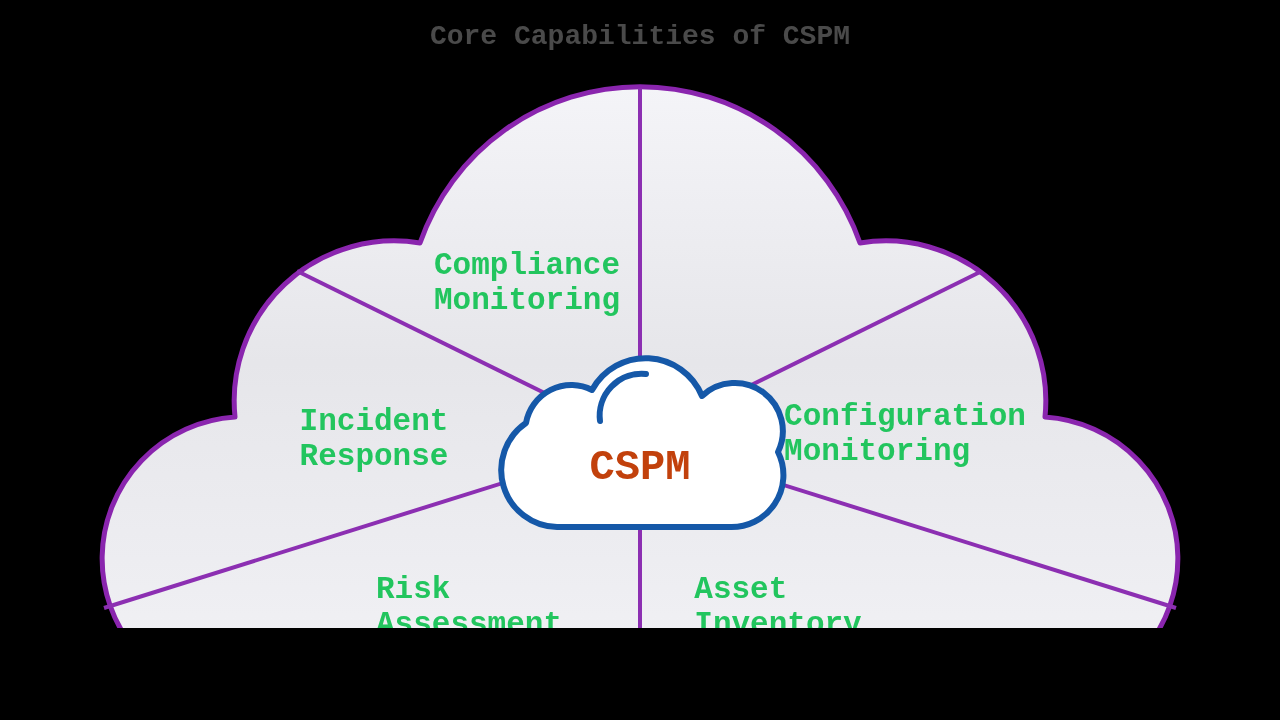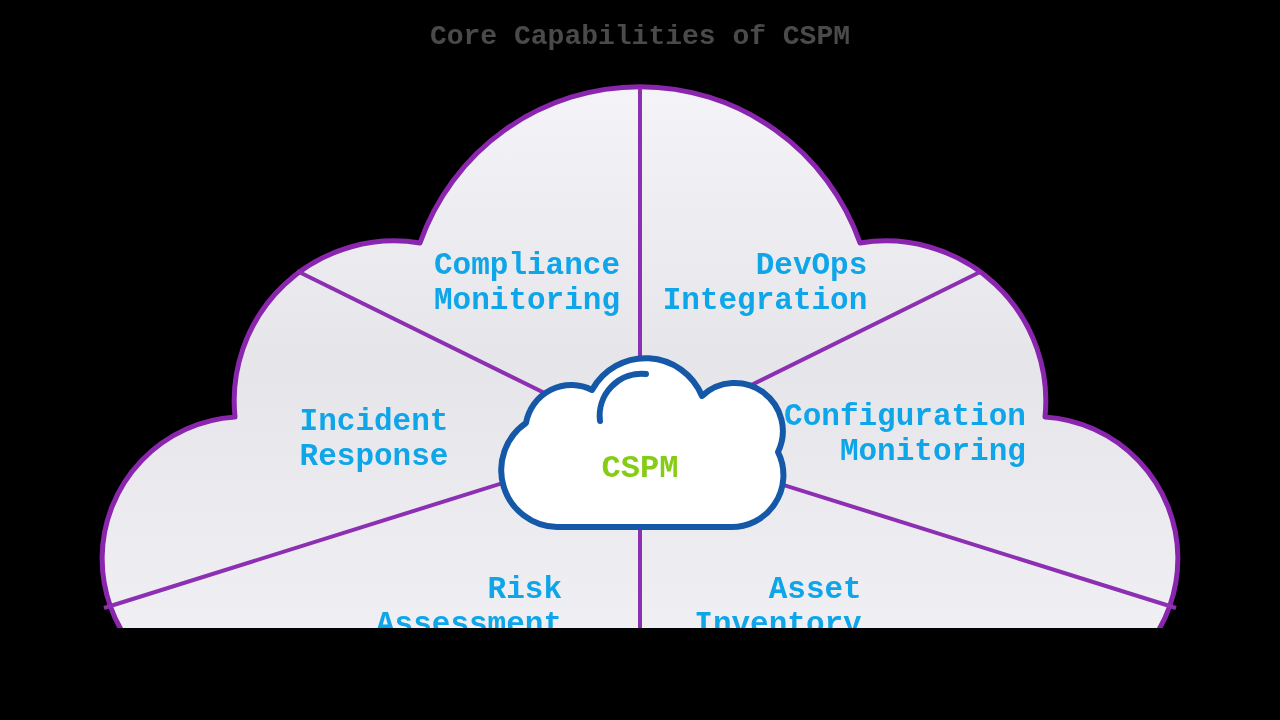--- a/index.html
+++ b/index.html
@@ -8,46 +8,46 @@
     width: 1280px;
     height: 628px;
     background: #000;
     overflow: hidden;
     font-family: Liberation Mono, monospace;
   }
   .stage svg { position: absolute; left: 0; top: 0; }
   .overlay-label {
     position: absolute;
     transform: translate(-50%, -50%);
-    text-align: right;
+    text-align: left;
     white-space: pre-line;
     font-weight: bold;
-    color: #0ea5e9;
+    color: #22c55e;
     font-size: 31px;
     line-height: 1.12;
     letter-spacing: 0px;
   }
   .diagram-title {
     position: absolute;
     left: 640px;
     top: 36px;
     transform: translate(-50%, -50%);
     font-weight: bold;
     font-size: 28px;
     color: #4a4a4a;
     white-space: nowrap;
   }
   .center-label {
     position: absolute;
     left: 640px;
     top: 468px;
     transform: translate(-50%, -50%);
     font-weight: bold;
-    font-size: 32px;
-    color: #84cc16;
+    font-size: 42px;
+    color: #c2410c;
   }
 </style>
 </head>
 <body>
 
 <div class="stage">
 
   <svg width="1280" height="720" viewBox="0 0 1280 720">
     <defs>
       <linearGradient id="cloudGrad" x1="0" y1="0" x2="0" y2="1">
@@ -80,22 +80,20 @@
              A 48 48 0 0 1 778 452
              A 52 52 0 0 1 728 527
              Z" fill="#FFFFFF" stroke-width="6" stroke-linejoin="round" stroke="#1558A8"></path>
     <path d="M 600 421 A 42 42 0 0 1 646 374" fill="none" stroke-width="6" stroke-linecap="round" stroke="#1558A8"></path>
   </svg>
 
   <div class="diagram-title">Core Capabilities of CSPM</div>
 
   <div class="overlay-label" style="left:527px; top:284px;">Compliance
 Monitoring</div>
-  <div class="overlay-label" style="left:765px; top:284px;">DevOps
-Integration</div>
   <div class="overlay-label" style="left:374px; top:427px;margin-top:13px;">Incident
 Response</div>
   <div class="overlay-label" style="left:905px; top:427px;margin-top:8px;">Configuration
 Monitoring</div>
   <div class="overlay-label" style="left:469px; top:608px;">Risk
 Assessment</div>
   <div class="overlay-label" style="left:778px; top:608px;">Asset
 Inventory</div>
 
   <div class="center-label">CSPM</div>

